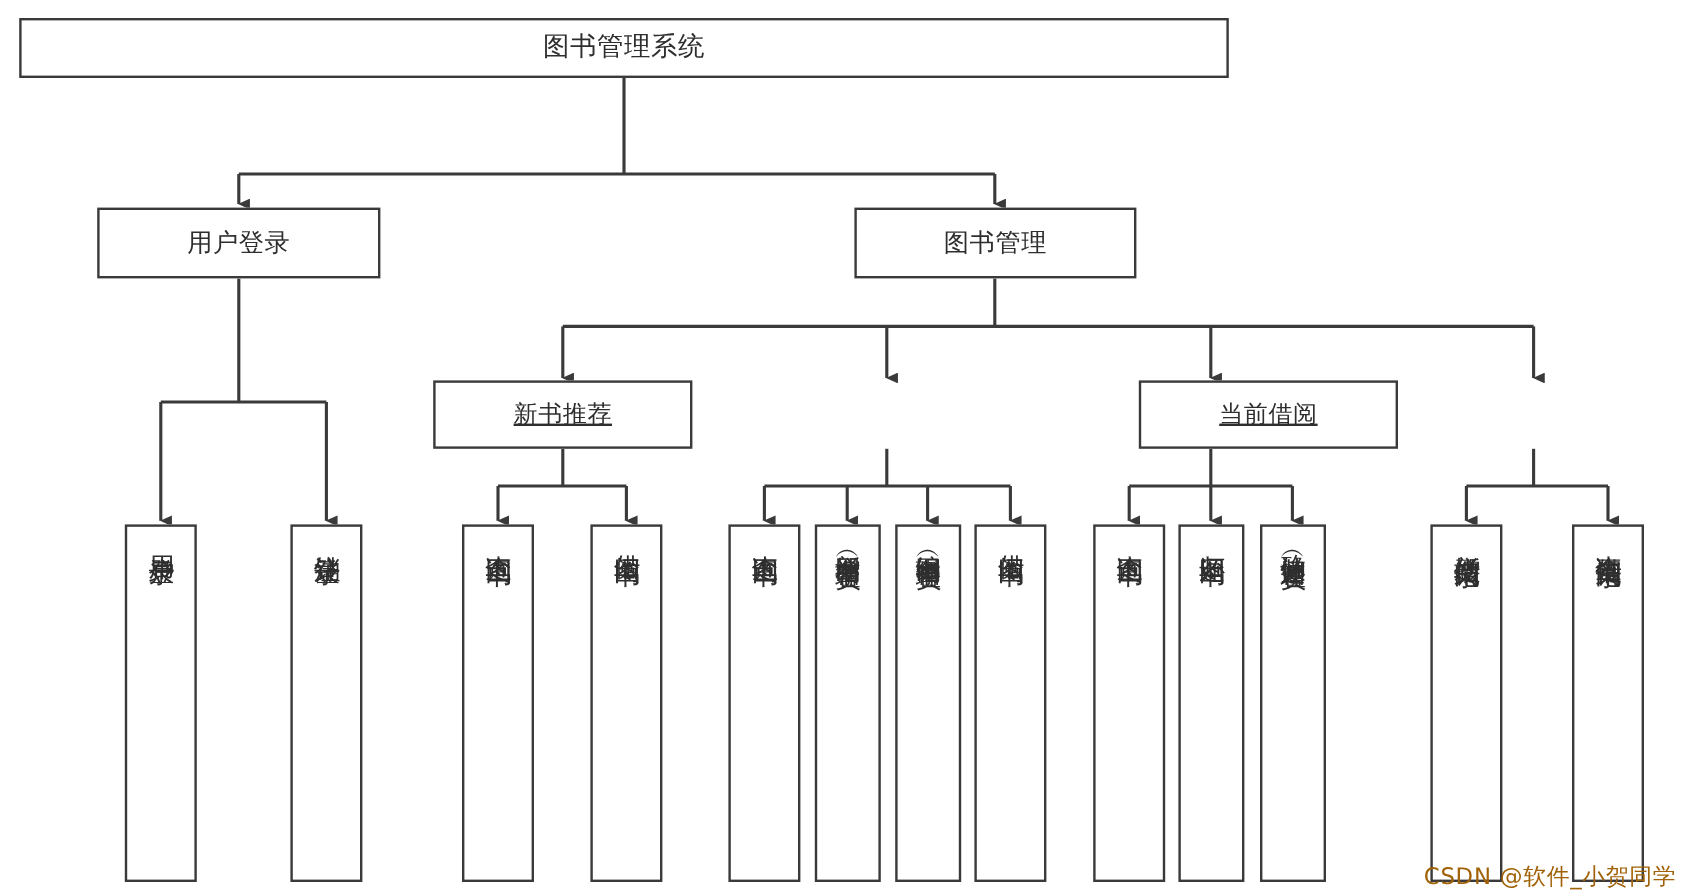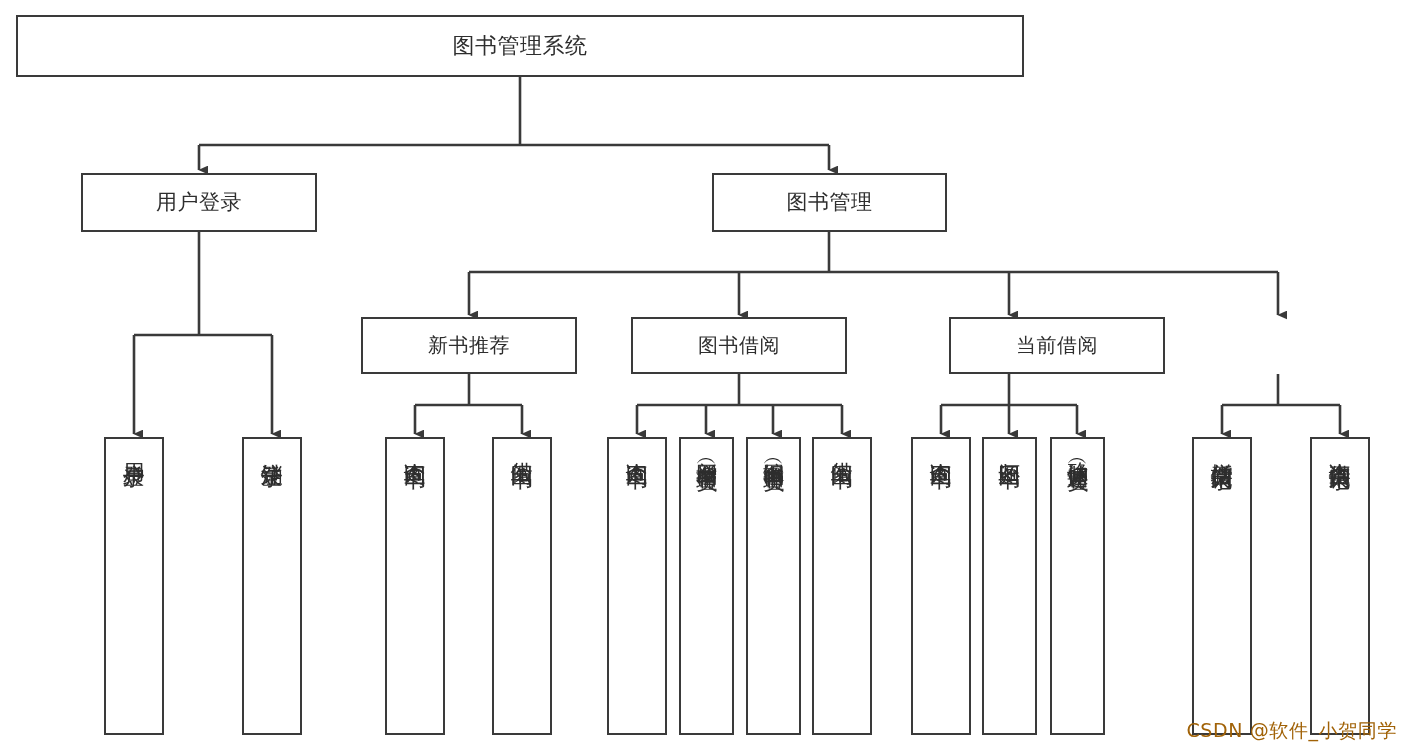--- a/index.html
+++ b/index.html
@@ -43,21 +43,21 @@
   }
   .node .label {
     display: block;
     text-align: center;
     line-height: 1.18;
     color: #2e2e2e;
     letter-spacing: 0.5px;
   }
   .node.root .label { font-size: 22px; }
   .node.level2 .label { font-size: 21px; }
-  .node.level3 .label { font-size: 20px; }
+  .node.level3 .label { font-size: 20px; text-decoration: underline; }
   .node.leaf {
     align-items: flex-start;
     justify-content: center;
     padding-top: 6px;
   }
   .node.leaf .label {
     writing-mode: vertical-rl;
     text-orientation: upright;
     font-size: 22px;
     line-height: 1.06;
@@ -130,37 +130,34 @@
       <path d="M 1009,405 L 1009,434" marker-end="url(#arrowhead)"></path>
       <path d="M 1077,405 L 1077,434" marker-end="url(#arrowhead)"></path>
 
       <path d="M 1278,374 L 1278,405"></path>
       <path d="M 1222,405 L 1340,405"></path>
       <path d="M 1222,405 L 1222,434" marker-end="url(#arrowhead)"></path>
       <path d="M 1340,405 L 1340,434" marker-end="url(#arrowhead)"></path>
     </g>
   </svg>
 
-  <div class="node root" style="left:16px; top:15px; width:1008px; height:62px;">
+  <div class="node root" style="left:16px; top:15px; width:1008px; height:50px;">
     <span class="label">图书管理系统</span>
   </div>
 
   <div class="node level2" style="left:81px; top:173px; width:236px; height:59px;">
     <span class="label">用户登录</span>
   </div>
   <div class="node level2" style="left:712px; top:173px; width:235px; height:59px;">
     <span class="label">图书管理</span>
   </div>
 
   <div class="node level3" style="left:361px; top:317px; width:216px; height:57px;">
     <span class="label">新书推荐</span>
   </div>
-  <div class="node level3" style="left:631px; top:317px; width:216px; height:57px;">
-    <span class="label">图书借阅</span>
-  </div>
   <div class="node level3" style="left:901px; top:317px; width:216px; height:57px;margin-left:48px;">
     <span class="label">当前借阅</span>
   </div>
 
   <div class="node leaf" style="left:104px; top:437px; width:60px; height:298px;">
     <span class="label">用户登录</span>
   </div>
   <div class="node leaf" style="left:242px; top:437px; width:60px; height:298px;">
     <span class="label">注销登录</span>
   </div>

